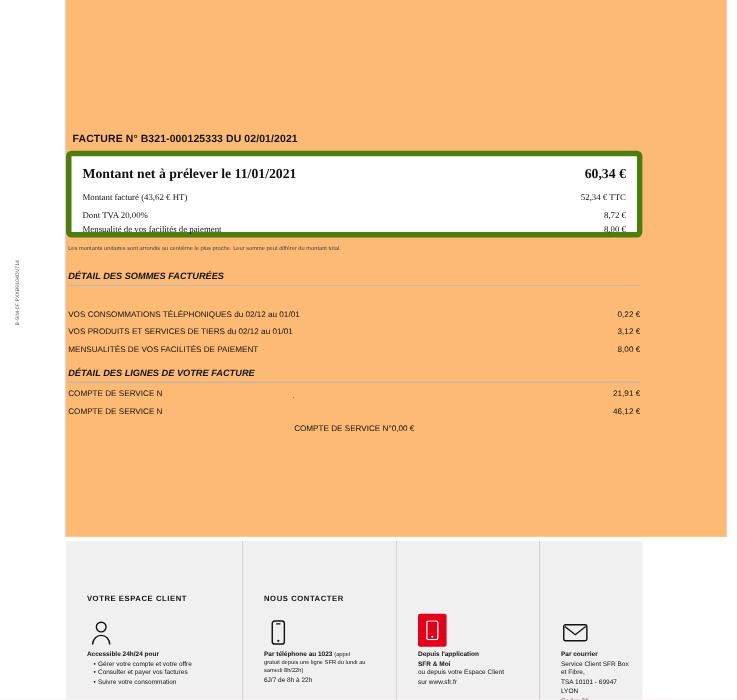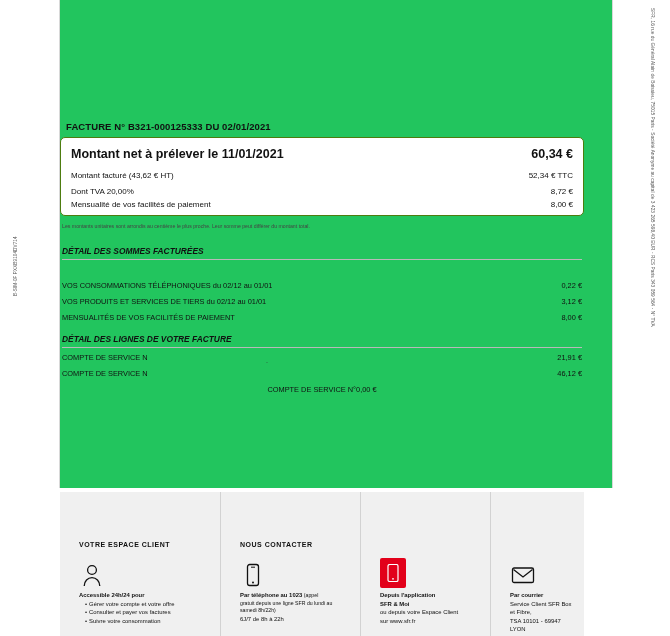--- a/index.html
+++ b/index.html
@@ -16,23 +16,24 @@
     overflow: hidden;
   }
 
   
   #page {
     position: absolute;
     left: 59px;
     top: 0;
     width: 552px;
     height: 488px;
-    background: #22c55e;
+    background: #fdba74;
     border-left: 1px solid #d8d8d8;
     border-right: 1px solid #d8d8d8;
+    padding-left: 48px;
   }
 
   
   .gutter {
     position: absolute;
     top: 0;
     width: 59px;
     height: 636px;
     background: #ffffff;
   }
@@ -74,24 +75,25 @@
     color: #111;
   }
 
   
   #amount-box {
     position: absolute;
     left: 70px;
     top: 137px;
     width: 524px;
     height: 79px;
-    border: 1px solid #4d7c0f;
+    border: 5px solid #4d7c0f;
     border-radius: 5px;
     box-sizing: border-box;
     background: #ffffff;
+    font-family: Liberation Serif, serif;
   }
   #amount-box .row {
     position: absolute;
     left: 10px;
     right: 10px;
     display: flex;
     justify-content: space-between;
     align-items: baseline;
   }
   #amount-box .headline {

